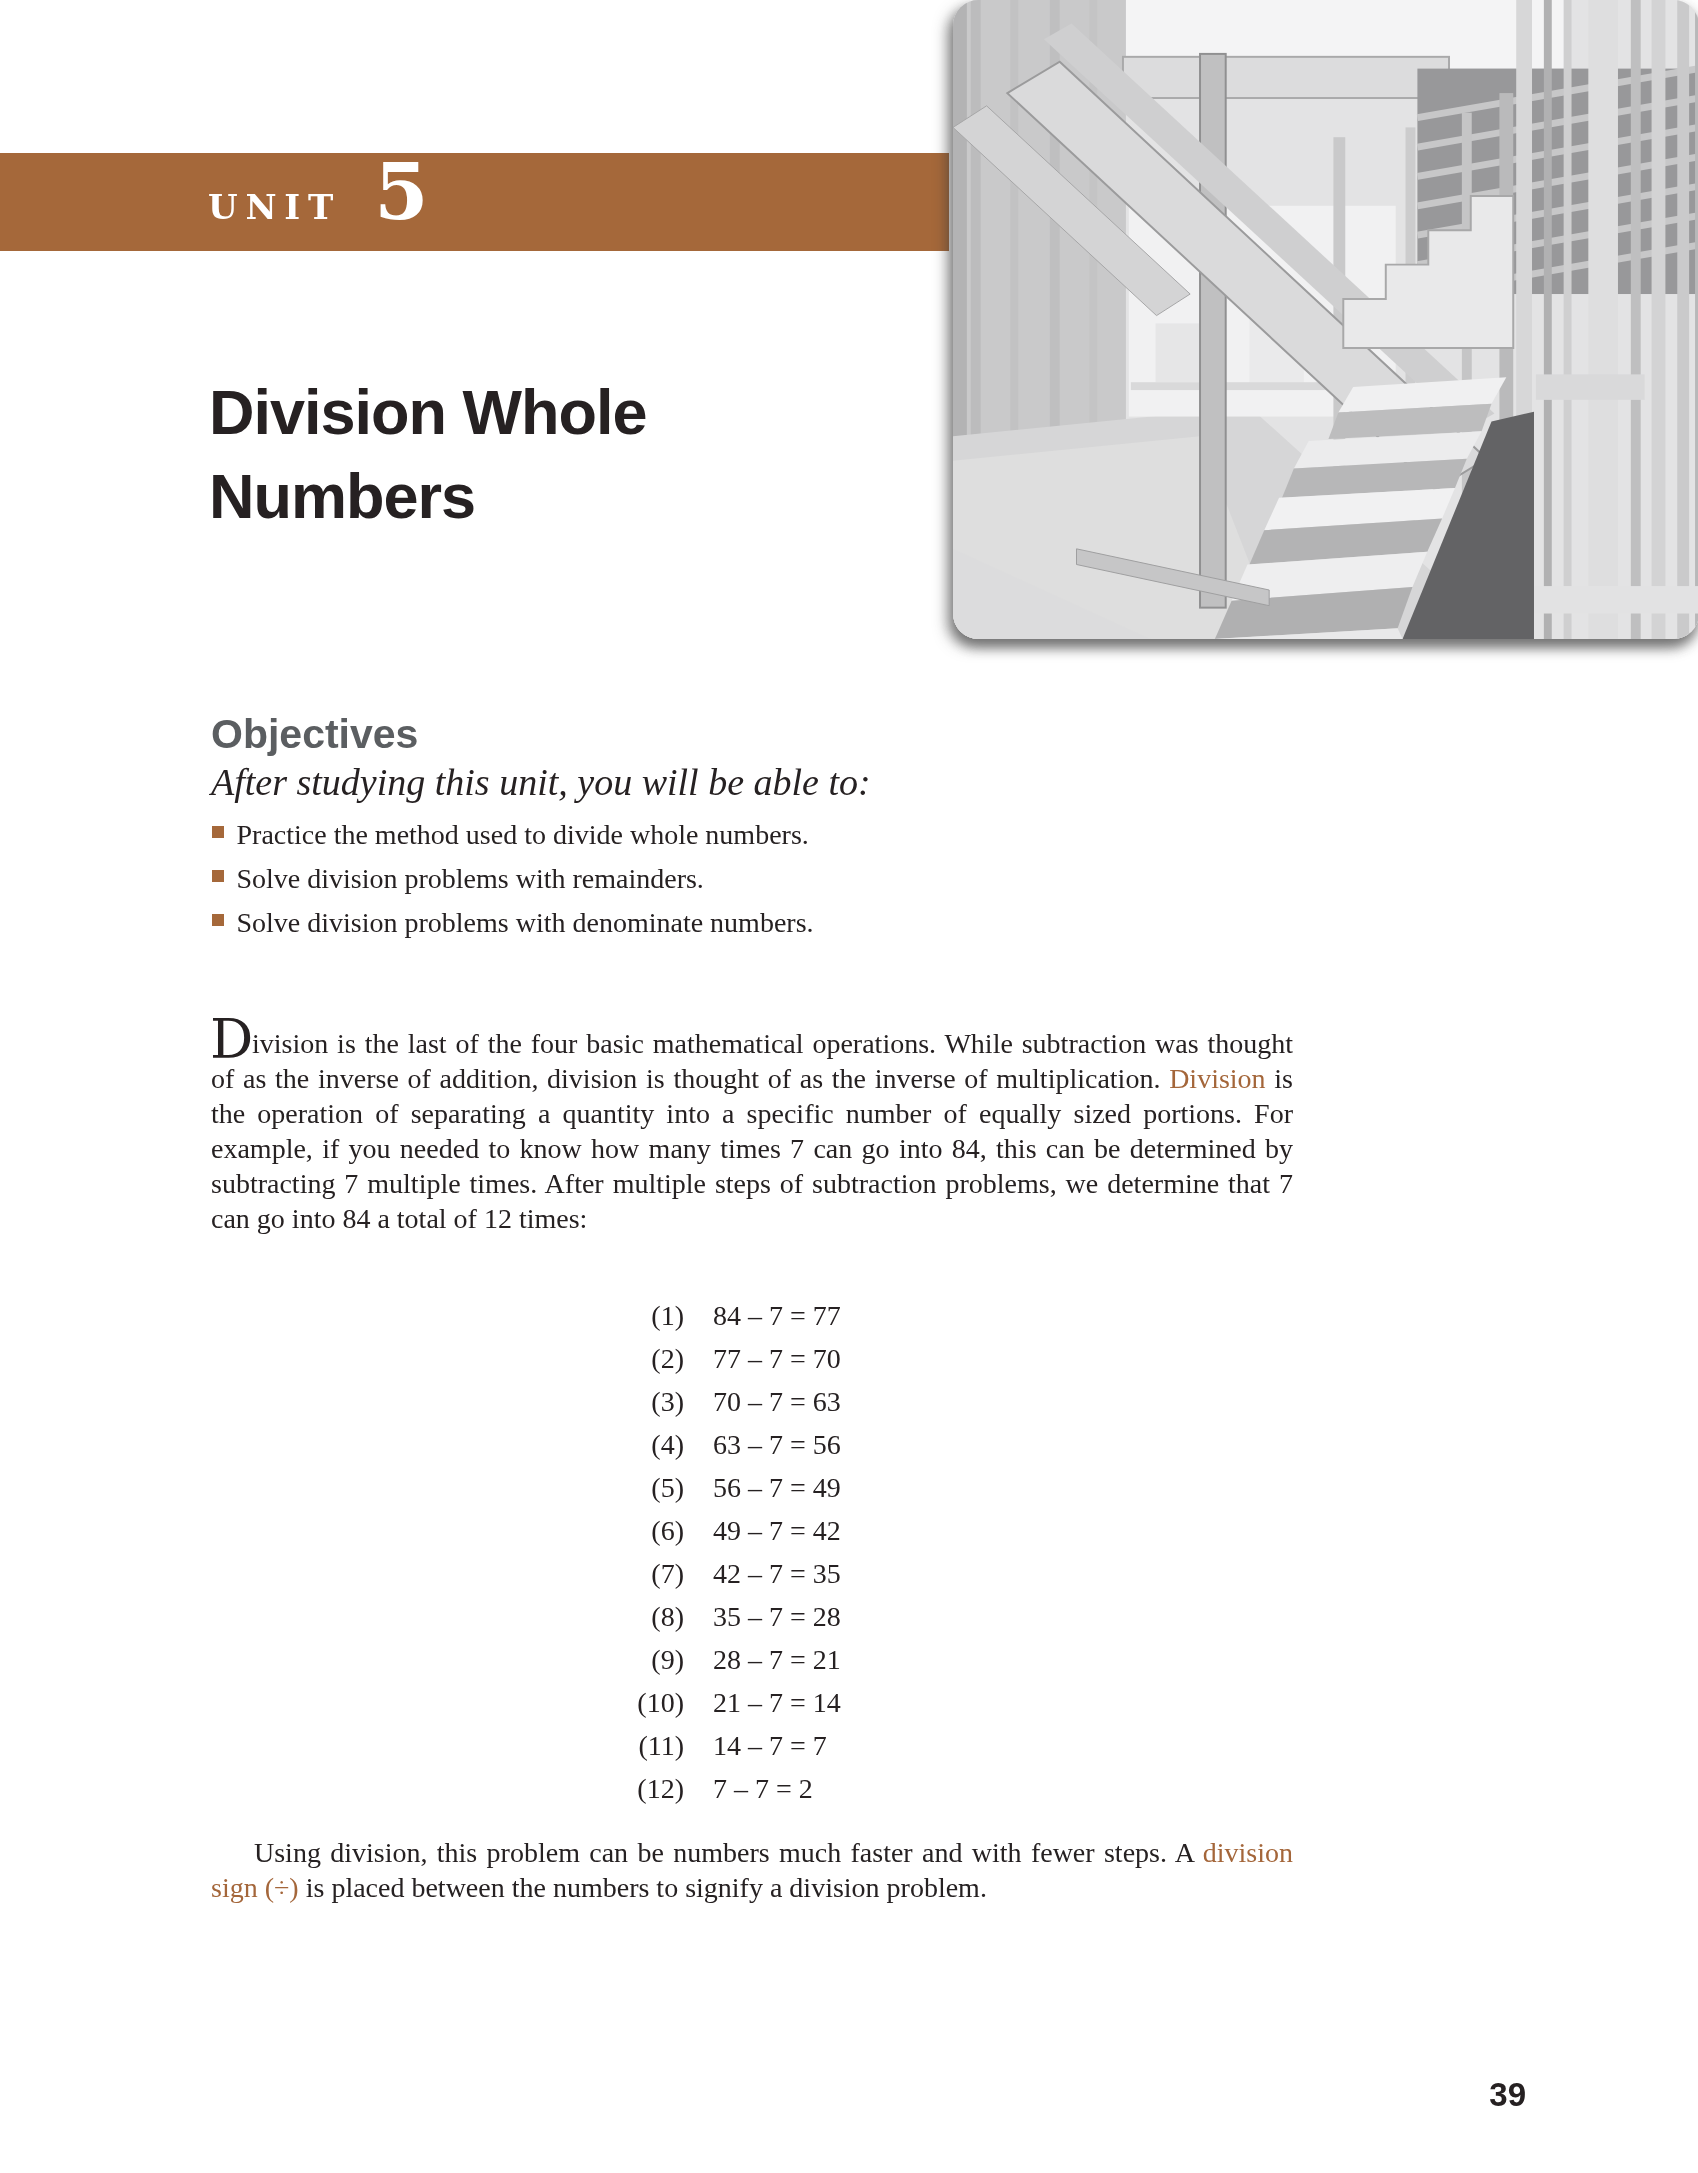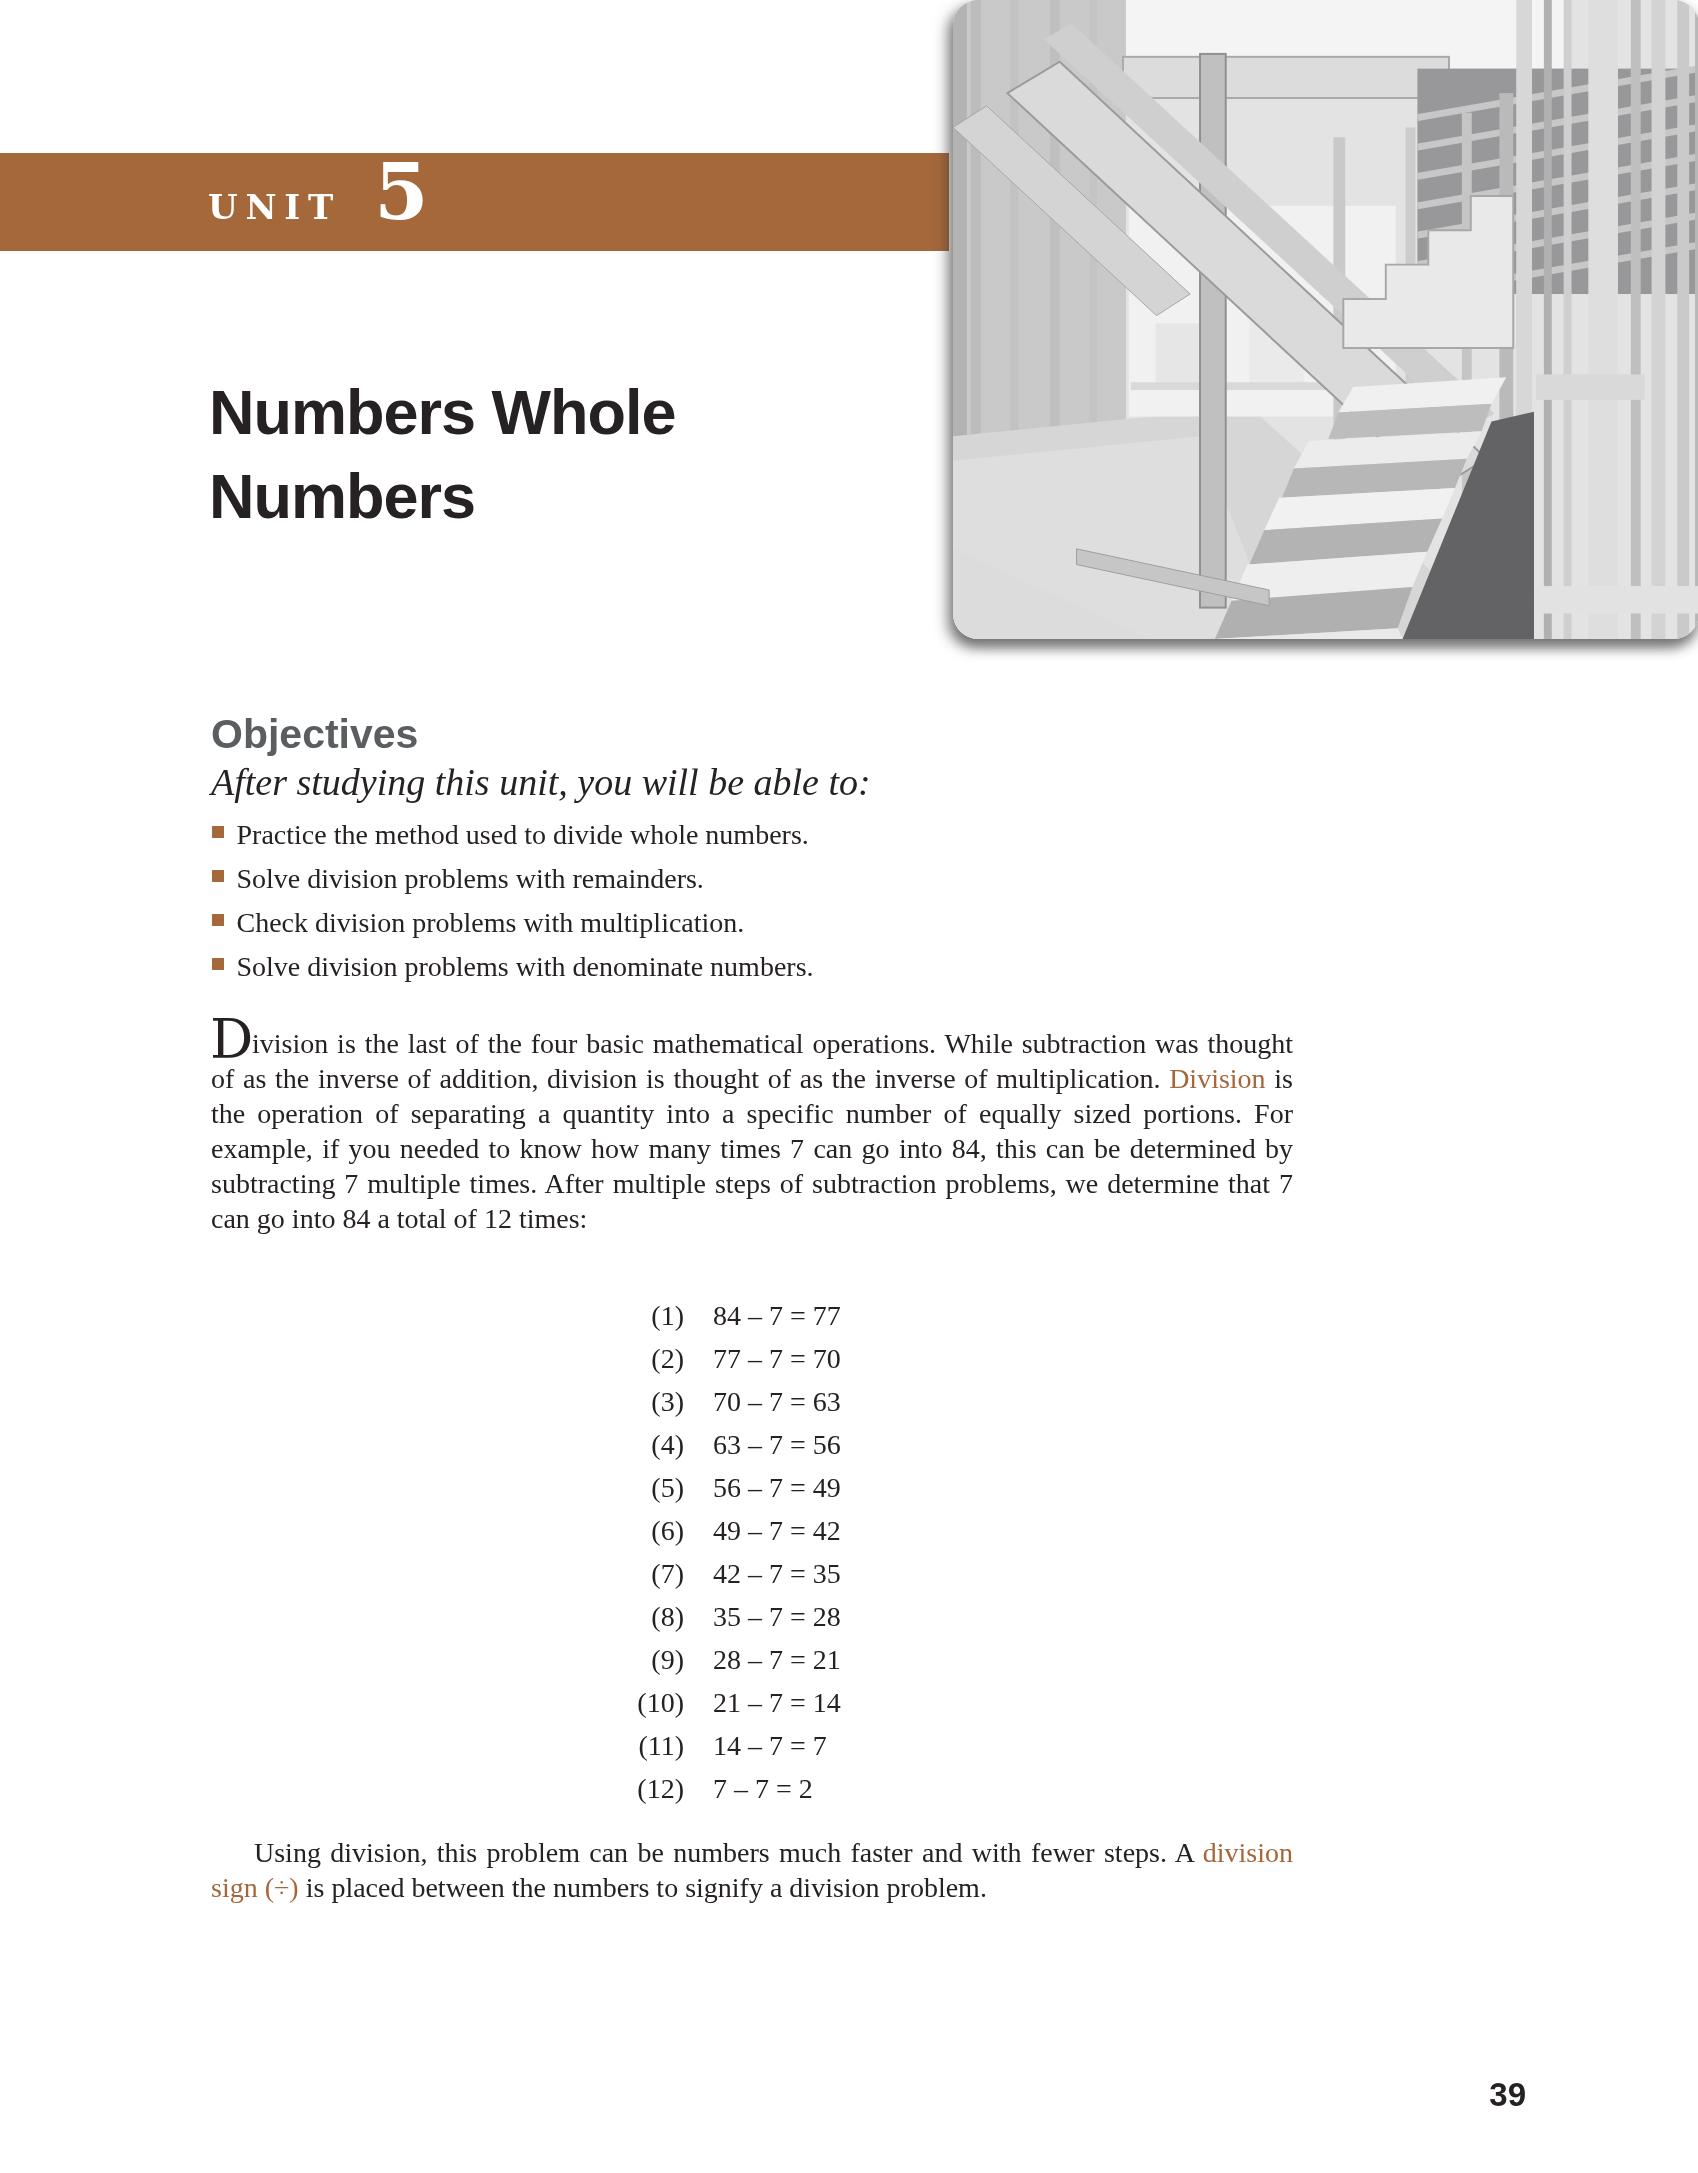--- a/index.html
+++ b/index.html
@@ -164,42 +164,38 @@
         <polygon points="495,529 315,541 300,576 480,563" fill="#b3b3b4"></polygon>
         <polygon points="480,563 298,576 282,613 465,599" fill="#eeeeef"></polygon>
         <polygon points="465,599 282,613 265,652 450,641" fill="#b0b0b1"></polygon>
         <polygon points="450,641 263,652 455,652" fill="#e9e9ea"></polygon>
         <polygon points="125,560 320,602 320,618 125,576" fill="#c6c6c7" stroke="#9e9e9f" stroke-width="1"></polygon>
       </g>
     </svg>
   </div>
 
   <h1 class="title">
-    <span>Numbers Whole</span><br>
+    <span>Division Whole</span><br>
     <span>Numbers</span>
   </h1>
 
   <section class="objectives">
     <h2 class="obj-heading">Objectives</h2>
     <p class="obj-intro">After studying this unit, you will be able to:</p>
     <ul class="obj-list">
         <li class="obj-item">
           <span class="bullet"></span>
           <span>Practice the method used to divide whole numbers.</span>
         </li>
         <li class="obj-item">
           <span class="bullet"></span>
           <span>Solve division problems with remainders.</span>
         </li>
         <li class="obj-item">
           <span class="bullet"></span>
-          <span>Check division problems with multiplication.</span>
-        </li>
-        <li class="obj-item">
-          <span class="bullet"></span>
           <span>Solve division problems with denominate numbers.</span>
         </li>
       </ul>
   </section>
 
   <div class="intro-para">
     <span class="initcap">D</span><span class="cap-indent"></span><span><span>ivision is the last of the four basic mathematical operations. While subtraction was thought of as the inverse of addition, division is thought of as the inverse of multiplication. </span><span class="seg-accent">Division</span><span> is the operation of separating a quantity into a specific number of equally sized portions. For example, if you needed to know how many times 7 can go into 84, this can be determined by subtracting 7 multiple times. After multiple steps of subtraction problems, we determine that 7 can go into 84 a total of 12 times:</span></span>
   </div>
 
   <div class="equations">

